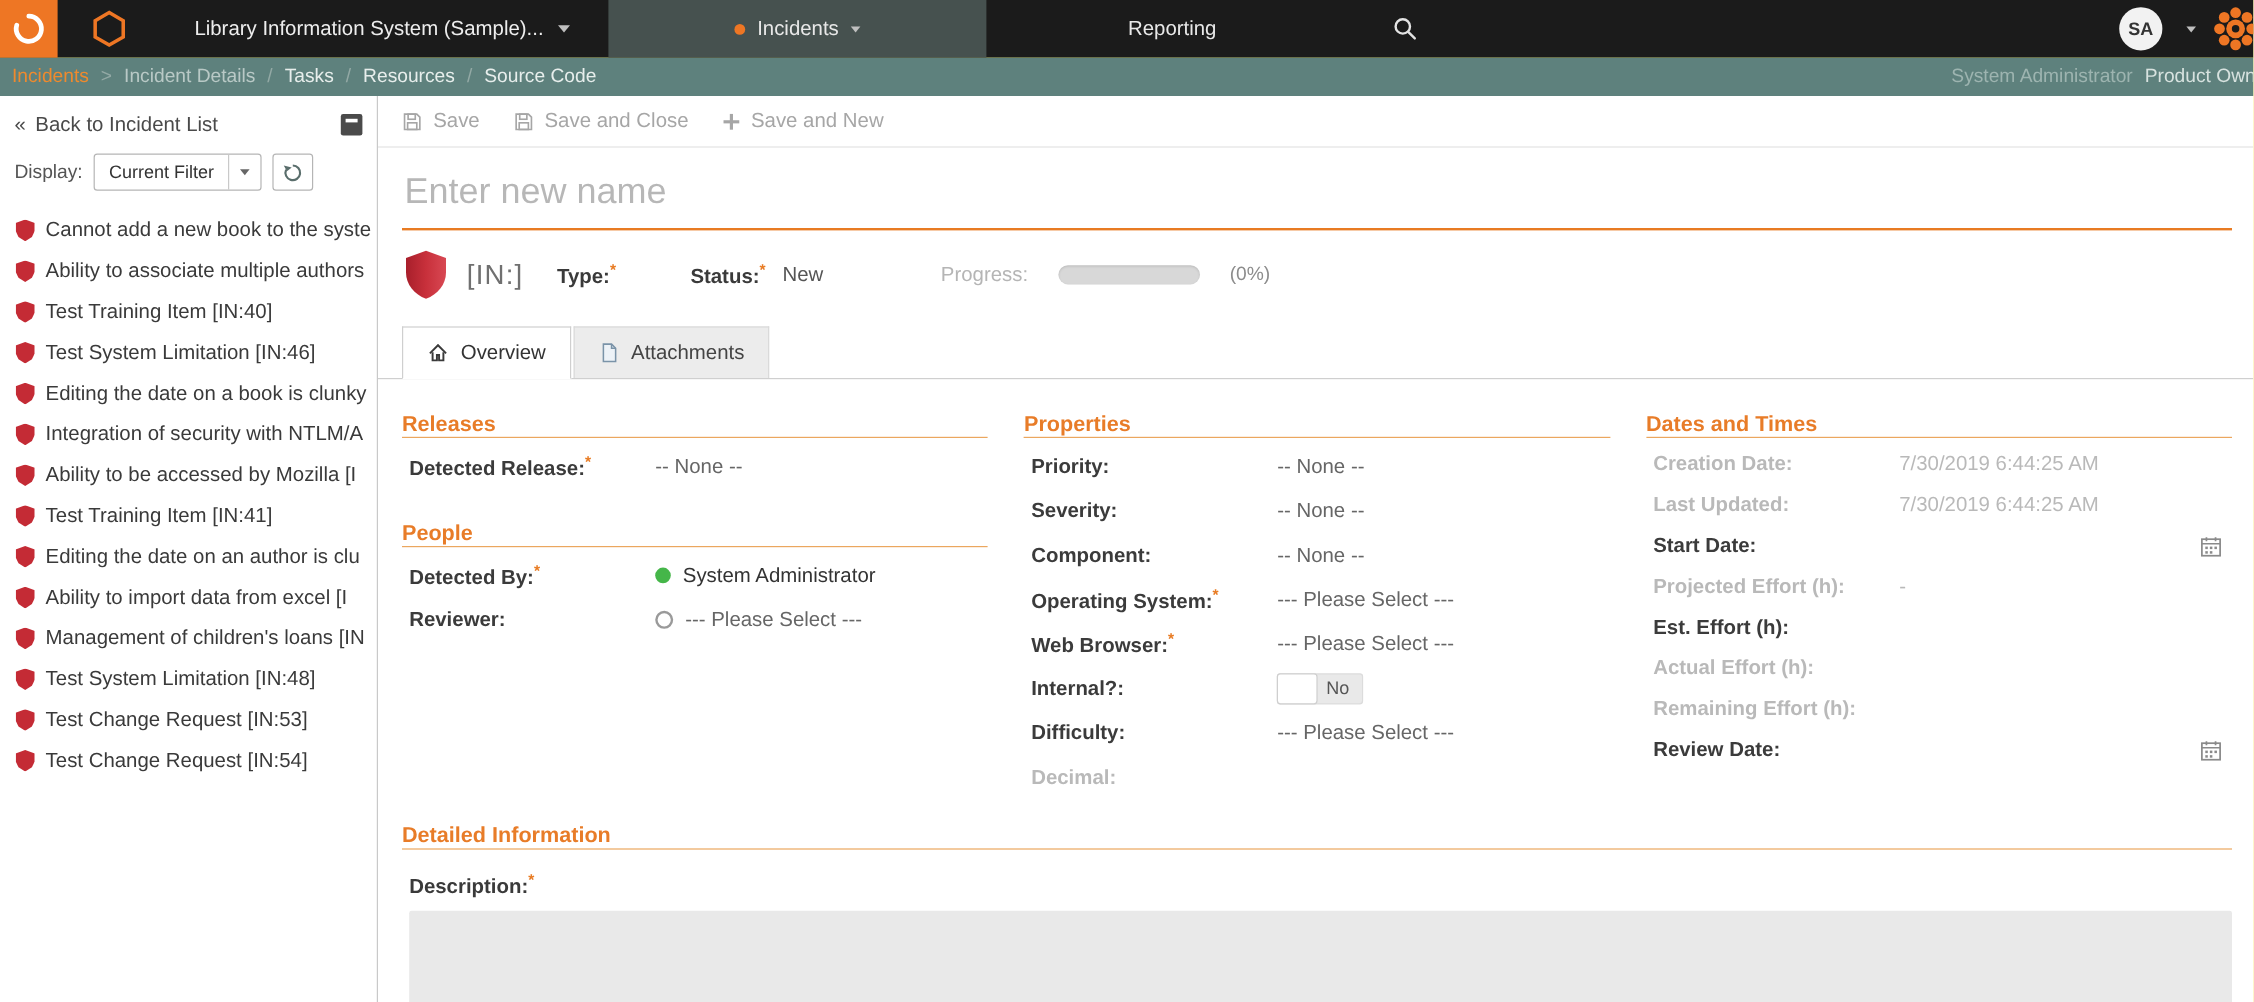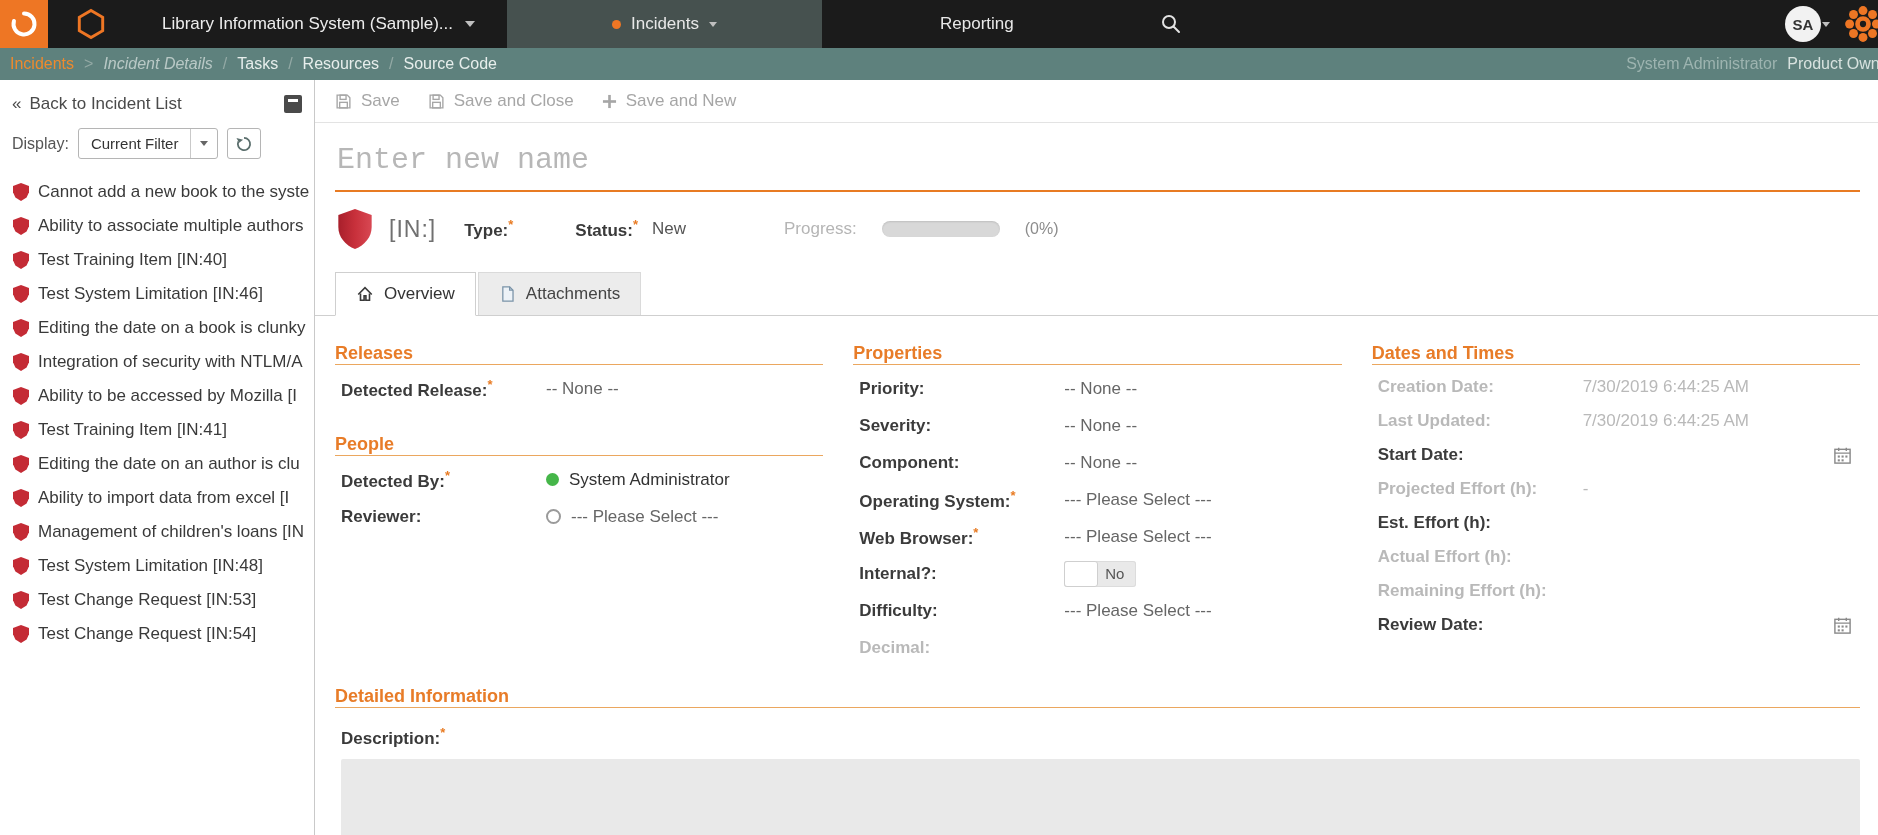--- a/index.html
+++ b/index.html
@@ -13,30 +13,30 @@
   .hex-wrap { width:86px; display:flex; justify-content:center; align-items:center; flex-shrink:0; }
   .proj-sel { display:flex; align-items:center; gap:12px; margin-left:28px; font-size:17px; color:#EDEDED; cursor:pointer; white-space:nowrap; }
   .nav-item { display:flex; align-items:center; gap:10px; font-size:17px; cursor:pointer; height:100%; }
   .nav-item.active { width:315px; background:#46514F; justify-content:center; margin-left:32px; }
   .nav-item.plain { margin-left:118px; }
   .dot { width:9px; height:9px; border-radius:50%; background:#EE7624; }
   .caret { width:0; height:0; border-left:5px solid transparent; border-right:5px solid transparent; border-top:6px solid #BFBFBF; display:inline-block; }
   .caret.small { border-left-width:4px; border-right-width:4px; border-top-width:5px; }
   .search { margin-left:145px; cursor:pointer; display:flex; align-items:center; }
   .flex-spacer { flex:1; }
-  .avatar-group { display:flex; align-items:center; gap:1px; cursor:pointer; }
+  .avatar-group { display:flex; align-items:center; gap:20px; cursor:pointer; }
   .avatar { width:36px; height:36px; border-radius:50%; background:#F2F2F2; color:#333; font-weight:bold; font-size:15px; display:flex; align-items:center; justify-content:center; }
   .gear { margin:0 -4px 0 14px; display:flex; align-items:center; cursor:pointer; }
 
   
   .breadcrumb { height:32px; background:#5E817D; display:flex; align-items:center; padding:0 0 0 10px; font-size:16px; overflow:hidden; }
   .bc-root { color:#EE8A2E; cursor:pointer; }
   .bc-sep { color:#93A9A5; margin:0 10px; }
   .bc-link { color:#E7EEEC; cursor:pointer; }
-  .bc-link.dim { color:#B9C9C6;font-style:italic; }
+  .bc-link.dim { color:#B9C9C6; }
   .bc-right { margin-left:auto; margin-right:-16px; white-space:nowrap; display:flex; gap:10px; }
   .role-dim { color:#9DB4B0; }
   .role-bright { color:#D7E2DF; }
 
   
   .body-wrap { display:flex; height:755px; }
 
   
   .sidebar { width:315px; flex-shrink:0; border-right:1px solid #C9C9C9; background:#FFFFFF; overflow:hidden; }
   .side-head { display:flex; justify-content:space-between; align-items:center; padding:14px 12px 8px 12px; }
@@ -53,21 +53,21 @@
   .list-item { display:flex; align-items:center; gap:9px; padding:7px 4px 7px 13px; font-size:17px; color:#3A3A3A; white-space:nowrap; overflow:hidden; cursor:pointer; }
   .shield-sm { width:16px; height:18px; flex-shrink:0; background:#C42B35; clip-path:polygon(50% 0, 100% 16%, 100% 52%, 85% 80%, 50% 100%, 15% 80%, 0 52%, 0 16%); }
   .side-foot { border-top:1px solid #CBCBCB; margin-top:15px; padding:15px 14px; display:flex; align-items:center; gap:11px; font-size:16px; color:#333; }
 
   
   .main { flex:1; overflow:hidden; background:#fff; }
   .toolbar { display:flex; align-items:center; gap:28px; padding:11px 0 11px 20px; border-bottom:1px solid #E3E3E3; }
   .tb-btn { display:flex; align-items:center; gap:9px; color:#A6A6A6; font-size:17px; cursor:default; }
 
   .name-wrap { padding:16px 18px 0 20px; }
-  .name-input { width:100%; border:0; outline:0; border-bottom:2px solid #E87B23; font-size:30px; color:#555; padding:4px 4px 13px 2px; font-family:Liberation Mono, monospace; background:transparent; }
+  .name-input { width:100%; border:0; outline:0; border-bottom:2px solid #E87B23; font-size:30px; color:#555; padding:4px 4px 13px 2px; font-family:Liberation Sans, sans-serif; background:transparent; }
   .name-input::placeholder { color:#B7B7B7; opacity:1; }
 
   .detail-row { display:flex; align-items:center; padding:15px 24px 8px 20px; }
   .id-token { font-size:23px; color:#707070; margin-left:14px; letter-spacing:1px; }
   .f-label { font-weight:bold; color:#3A3A3A; font-size:17px; }
   sup.req { color:#E87B23; font-size:13px; font-weight:bold; }
   .type-group { margin-left:28px; display:flex; align-items:center; gap:12px; }
   .type-select { width:238px; display:flex; justify-content:space-between; align-items:center; border-bottom:1px solid #EDAF68; padding:2px 8px 7px 4px; color:#555; font-size:18px; cursor:pointer; }
   .status-group { margin-left:62px; display:flex; align-items:center; gap:14px; }
   .status-value { color:#555; font-size:17px; }

